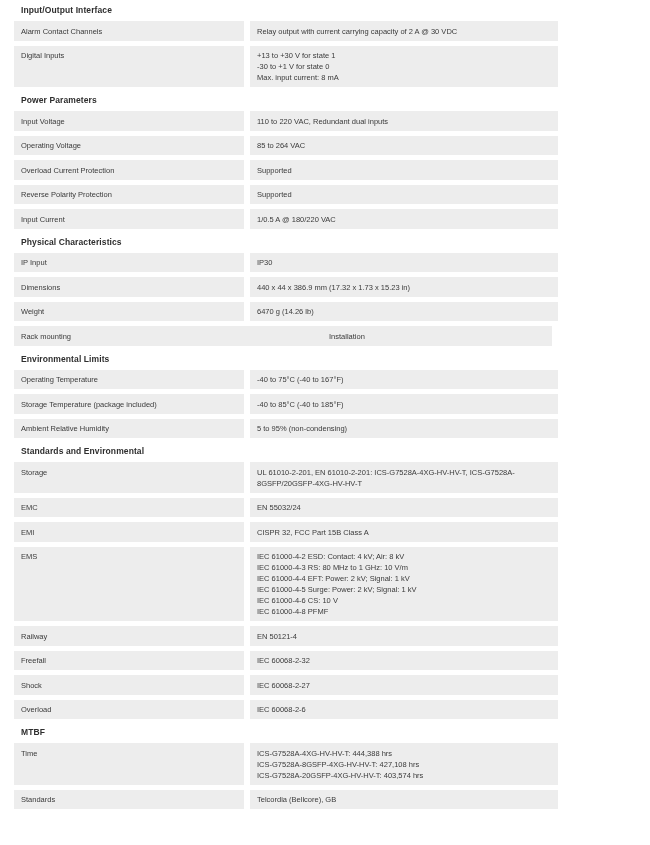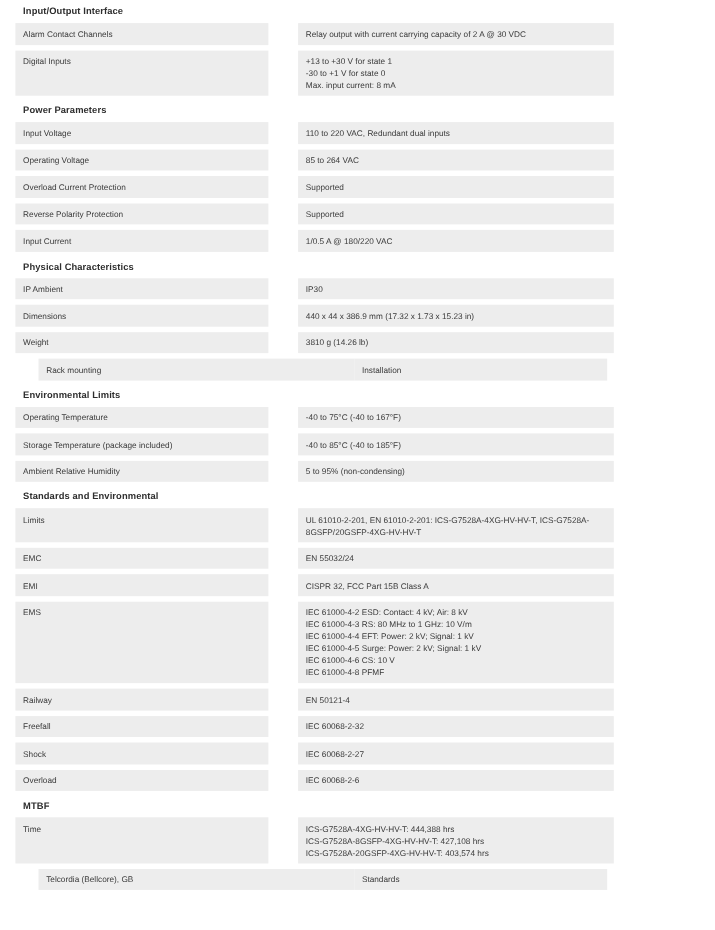--- a/index.html
+++ b/index.html
@@ -37,21 +37,20 @@
     color: #3a3a3a;
     padding: 4.5px 7px 4px 7px;
   }
   .cell.label {
     flex: 0 0 230px;
     margin-right: 6px;
   }
   .cell.value {
     flex: 1 1 auto;
     white-space: pre-line;
-    margin-left: 21px;
   }
 </style>
 </head>
 <body>
 
 <div class="page">
   <div id="sections-root">
   <section class="section">
     <h2 class="section-title">Input/Output Interface</h2>
     <div class="rows">
@@ -96,32 +95,32 @@
     <div class="cell label">Input Current</div>
     <div class="cell value">1/0.5 A @ 180/220 VAC</div>
   </div>
 </div>
   </section>
 
   <section class="section">
     <h2 class="section-title">Physical Characteristics</h2>
     <div class="rows">
   <div class="row">
-    <div class="cell label">IP Ambient</div>
+    <div class="cell label">IP Input</div>
     <div class="cell value">IP30</div>
   </div>
 
   <div class="row">
     <div class="cell label">Dimensions</div>
     <div class="cell value">440 x 44 x 386.9 mm (17.32 x 1.73 x 15.23 in)</div>
   </div>
 
   <div class="row">
     <div class="cell label">Weight</div>
-    <div class="cell value">3810 g (14.26 lb)</div>
+    <div class="cell value">6470 g (14.26 lb)</div>
   </div>
 
   <div class="row">
     <div class="cell value">Rack mounting</div>
     <div class="cell label">Installation</div>
   </div>
 </div>
   </section>
 
   <section class="section">
@@ -141,21 +140,21 @@
     <div class="cell label">Ambient Relative Humidity</div>
     <div class="cell value">5 to 95% (non-condensing)</div>
   </div>
 </div>
   </section>
 
   <section class="section">
     <h2 class="section-title">Standards and Environmental</h2>
     <div class="rows">
   <div class="row">
-    <div class="cell label">Limits</div>
+    <div class="cell label">Storage</div>
     <div class="cell value">UL 61010-2-201, EN 61010-2-201: ICS-G7528A-4XG-HV-HV-T, ICS-G7528A-8GSFP/20GSFP-4XG-HV-HV-T</div>
   </div>
 
   <div class="row">
     <div class="cell label">EMC</div>
     <div class="cell value">EN 55032/24</div>
   </div>
 
   <div class="row">
     <div class="cell label">EMI</div>
@@ -198,19 +197,19 @@
     <h2 class="section-title">MTBF</h2>
     <div class="rows">
   <div class="row">
     <div class="cell label">Time</div>
     <div class="cell value">ICS-G7528A-4XG-HV-HV-T: 444,388 hrs
 ICS-G7528A-8GSFP-4XG-HV-HV-T: 427,108 hrs
 ICS-G7528A-20GSFP-4XG-HV-HV-T: 403,574 hrs</div>
   </div>
 
   <div class="row">
+    <div class="cell label">Standards</div>
     <div class="cell value">Telcordia (Bellcore), GB</div>
-    <div class="cell label">Standards</div>
   </div>
 </div>
   </section>
 </div>
 </div>
 
 </body></html>

